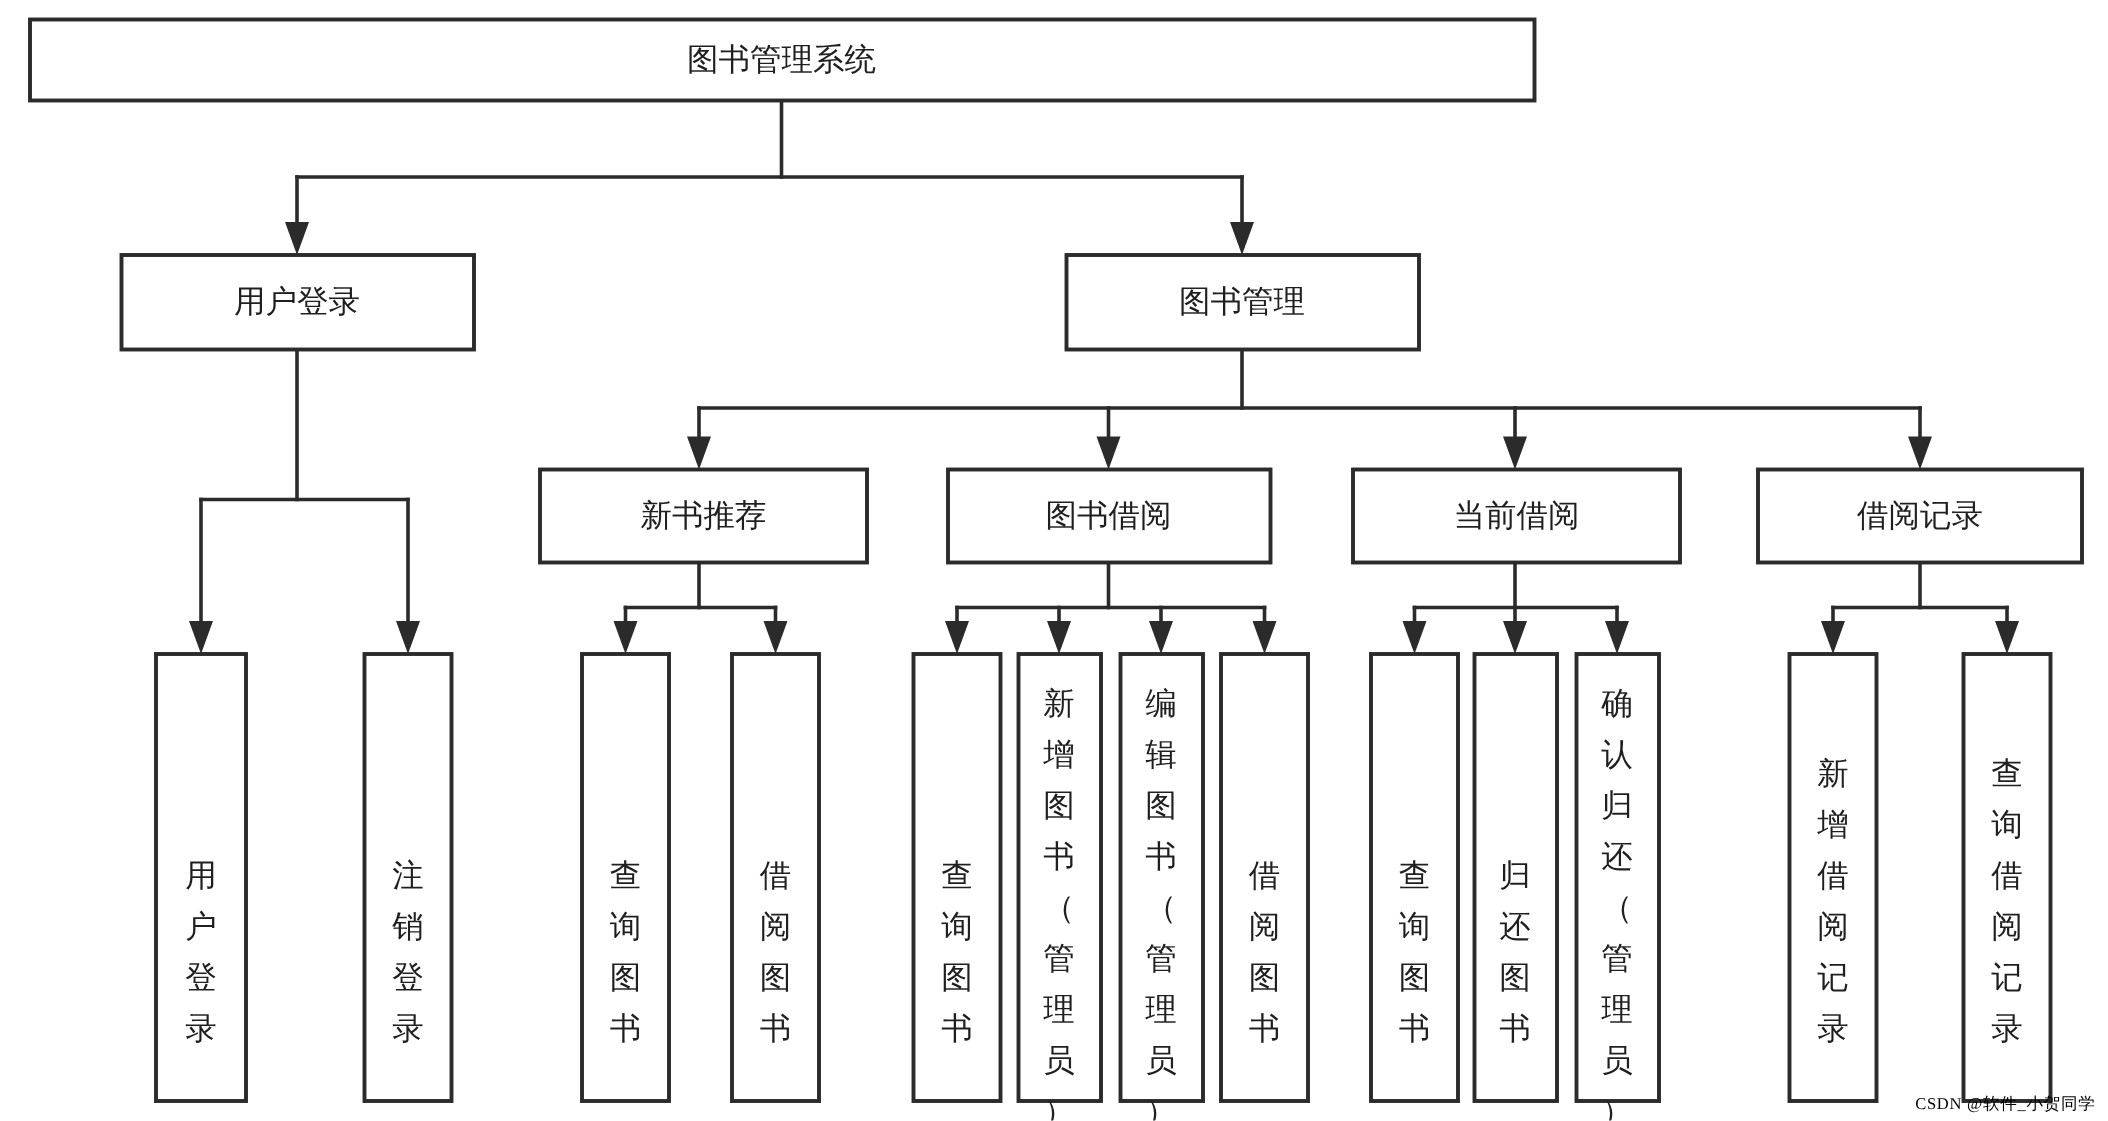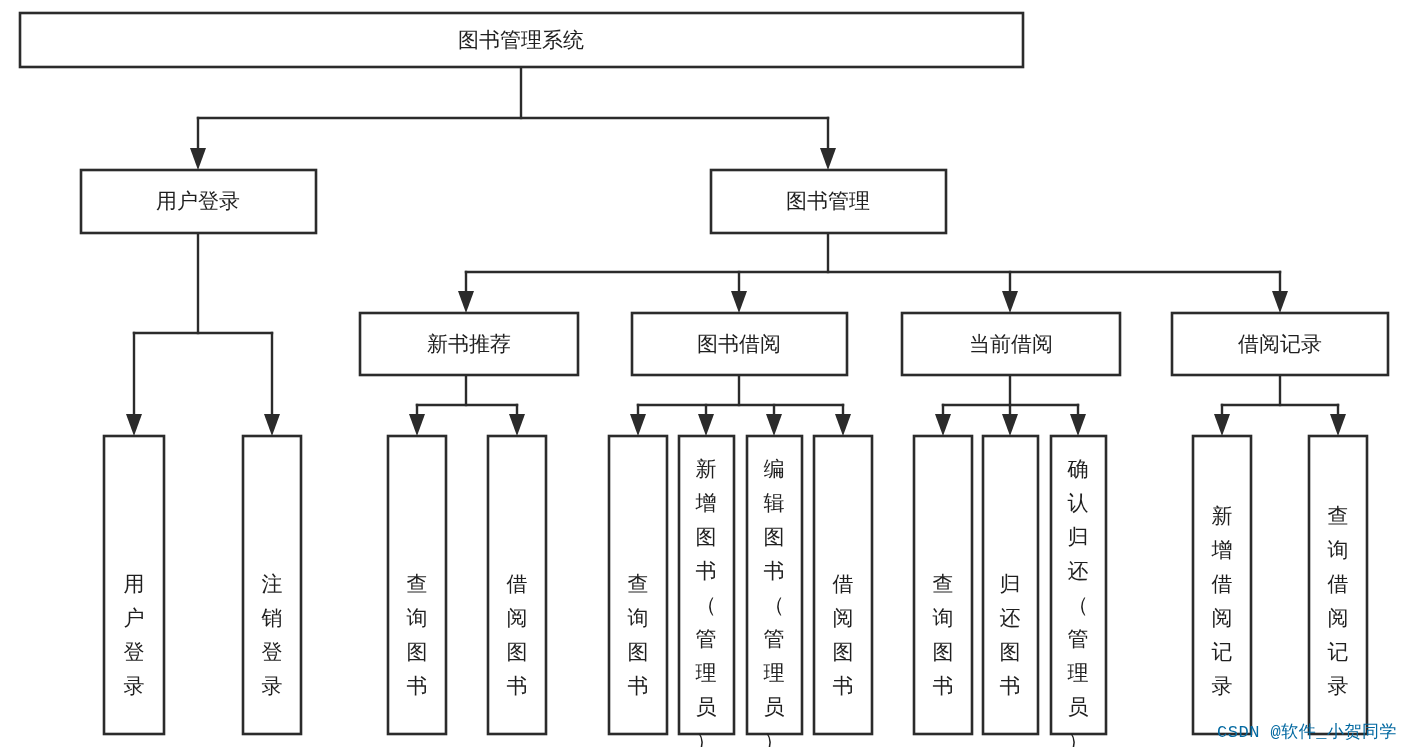--- a/index.html
+++ b/index.html
@@ -52,23 +52,23 @@
   .node-label-v {
     font-family: "DejaVu Sans", "Liberation Sans", sans-serif;
     font-size: 21px;
     fill: #1f1f1f;
     text-anchor: middle;
   }
   .watermark {
     position: absolute;
     right: 8px;
     bottom: 4px;
-    font-family: Liberation Mono, monospace;
-    font-size: 17px;
-    color: #0369a1;
+    font-family: Liberation Serif, serif;
+    font-size: 11px;
+    color: #000000;
     letter-spacing: 0.5px;
     white-space: nowrap;
     pointer-events: none;
   }
 </style>
 </head>
 <body>
 
 <div id="diagram-root">
 

